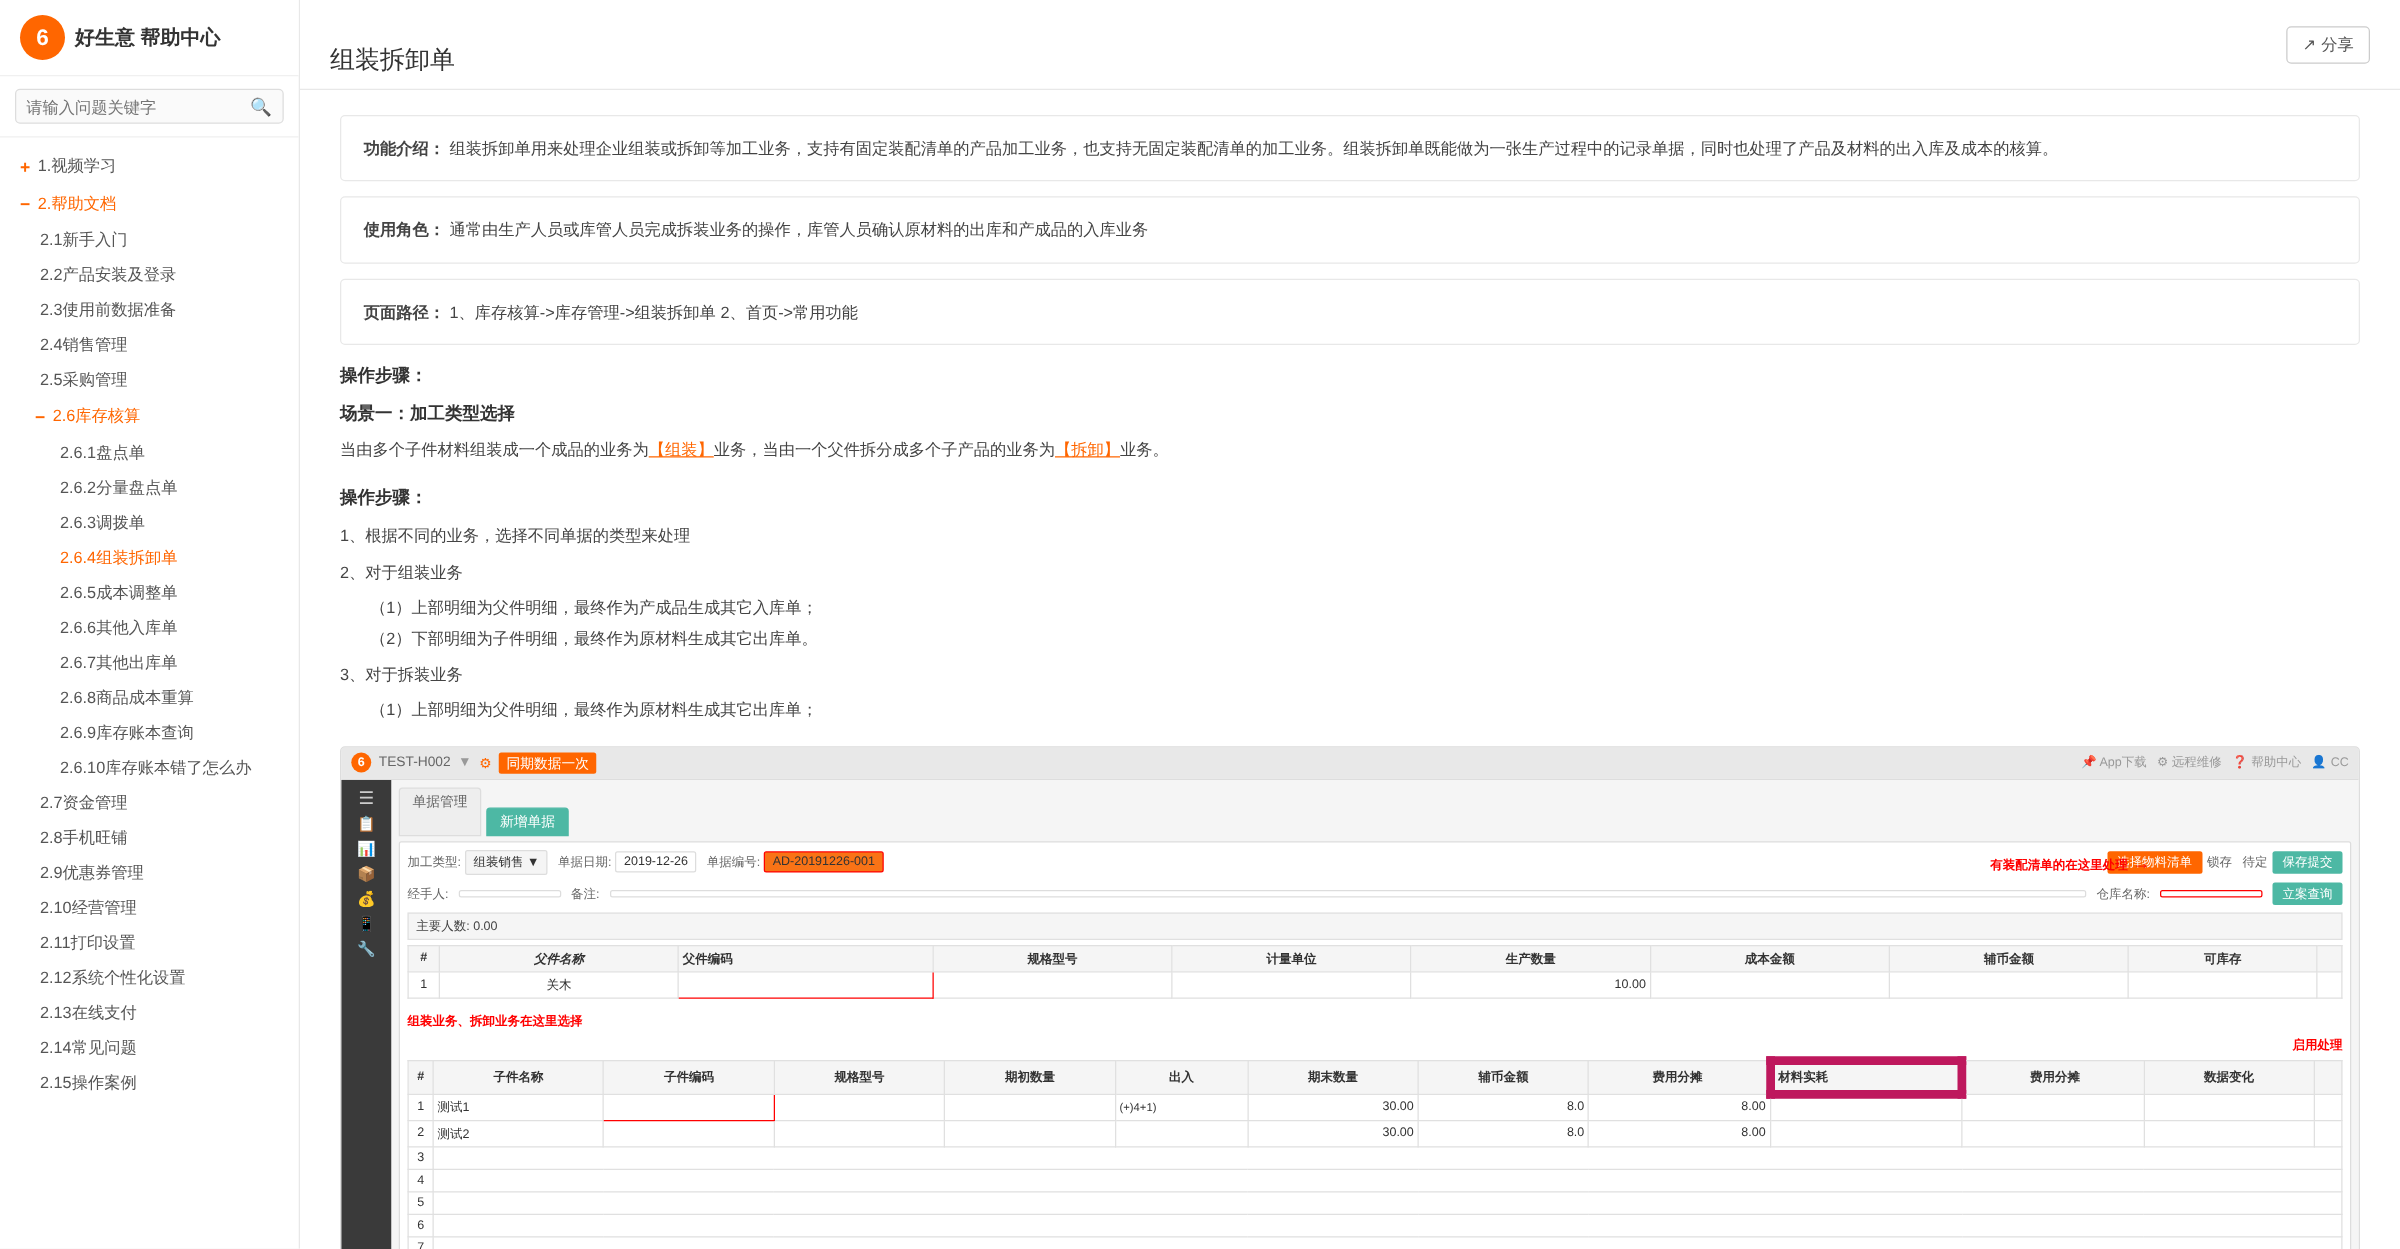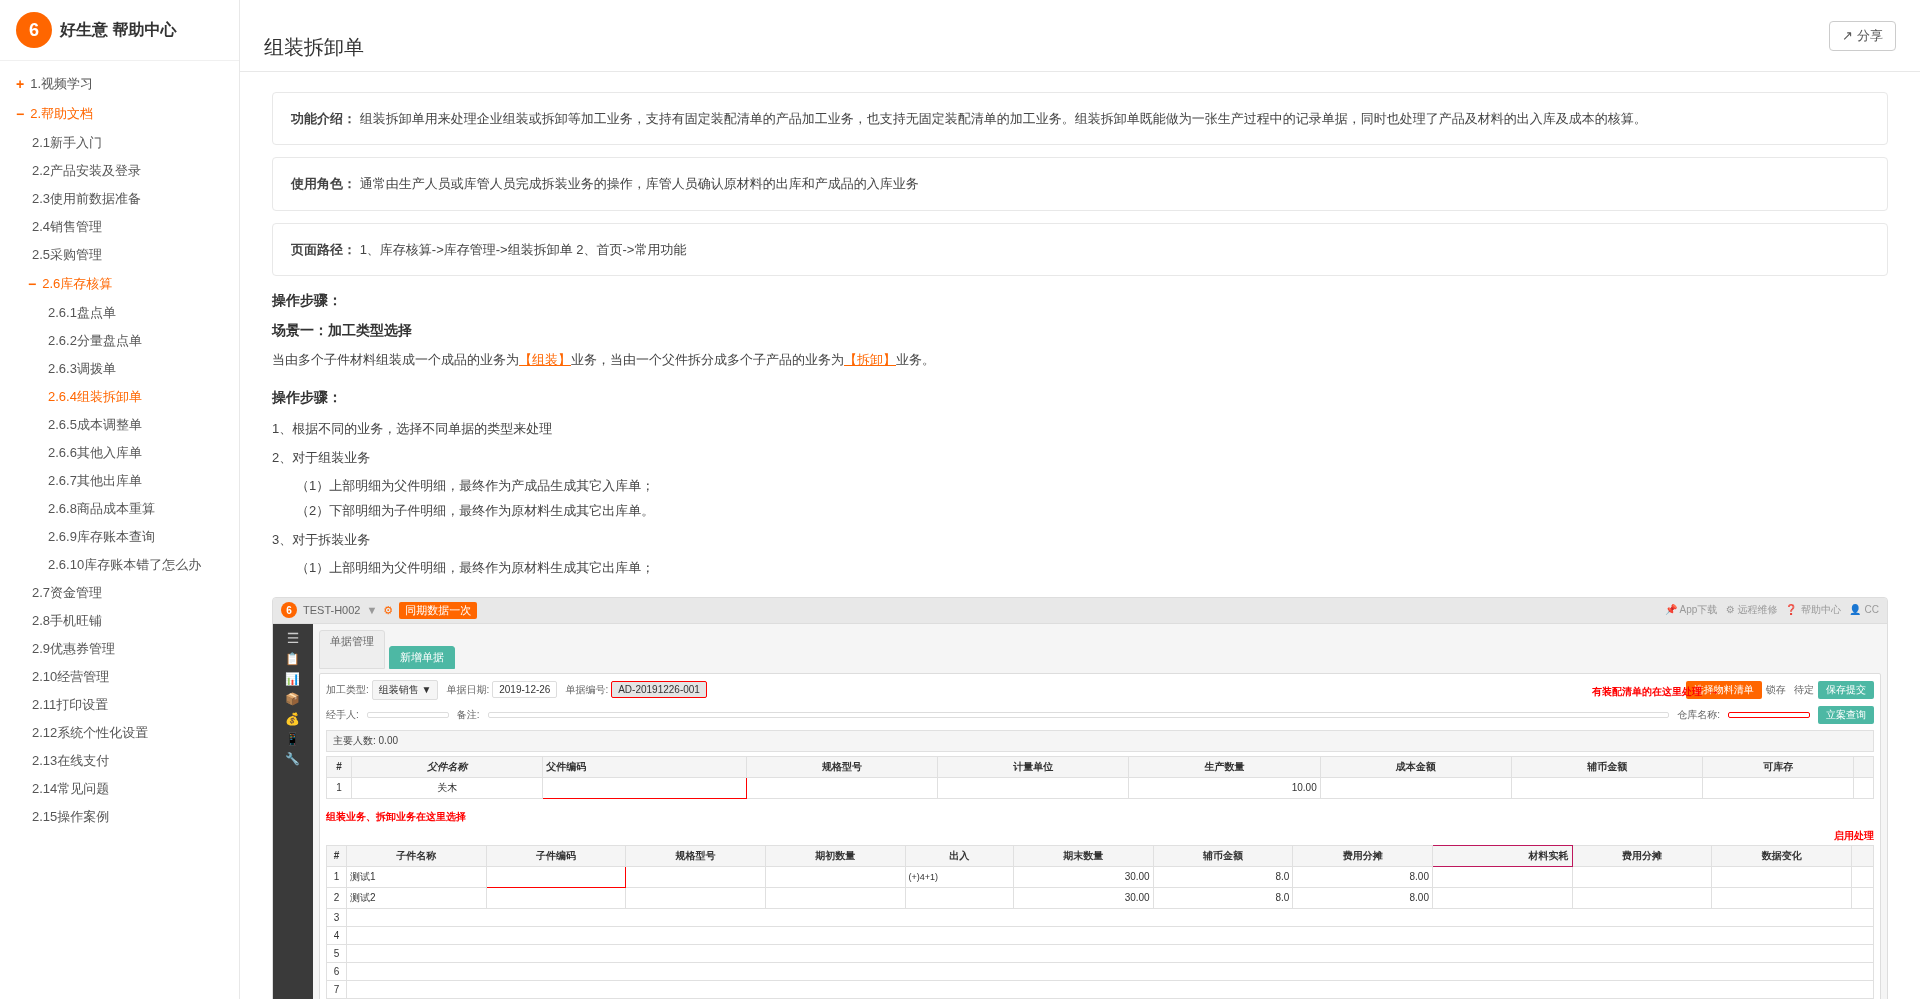--- a/index.html
+++ b/index.html
@@ -230,20 +230,26 @@
 <body>
 
 <div id="sidebar">
   <div id="logo-area">
     <div id="logo-icon">
       <span>6</span>
     </div>
     <span id="logo-text">好生意 帮助中心</span>
   </div>
 
+  <div id="search-area">
+    <div id="search-box">
+      <input id="search-input" type="text" style="border: none; outline: none; background: transparent; flex: 1 1 0%; font-size: 13px; color: rgb(153, 153, 153);" placeholder="请输入问题关键字">
+      <span id="search-icon-btn" style="color:#999;cursor:pointer;">🔍</span>
+    </div>
+  </div>
 
   <div id="nav-tree">
 
     <div class="nav-category">
       <span class="plus-icon">+</span>
       <span>1.视频学习</span>
     </div>
 
     <div class="nav-category active-cat">
       <span class="minus-icon">−</span>
@@ -415,21 +421,21 @@
               <div style="display:flex;align-items:center;gap:3px;">
                 <span style="font-size:10px;color:#666;">加工类型:</span>
                 <span style="background:#f5f5f5;border:1px solid #ddd;padding:2px 6px;font-size:10px;border-radius:2px;">组装销售 ▼</span>
               </div>
               <div style="display:flex;align-items:center;gap:3px;">
                 <span style="font-size:10px;color:#666;">单据日期:</span>
                 <span style="background:#fff;border:1px solid #ddd;padding:2px 6px;font-size:10px;border-radius:2px;">2019-12-26</span>
               </div>
               <div style="display:flex;align-items:center;gap:3px;">
                 <span style="font-size:10px;color:#666;">单据编号:</span>
-                <span style="background:#e5e5e5;border:1px solid red;padding:2px 6px;font-size:10px;border-radius:2px;">AD-20191226-001</span>
+                <span style="background:#f97316;border:1px solid red;padding:2px 6px;font-size:10px;border-radius:2px;">AD-20191226-001</span>
               </div>
               <div style="flex:1;text-align:right;display:flex;align-items:center;justify-content:flex-end;gap:4px;">
                 <span style="background:#f60;color:#fff;padding:2px 8px;font-size:10px;border-radius:2px;">选择物料清单</span>
                 <span style="font-size:10px;color:#666;">锁存 &nbsp; 待定</span>
                 <span style="background:#4db8a4;color:#fff;padding:2px 8px;font-size:10px;border-radius:2px;">保存提交</span>
               </div>
             </div>
 
             <div style="display:flex;align-items:center;gap:8px;margin-bottom:6px;">
               <span style="font-size:10px;color:#666;">经手人:</span>
@@ -494,21 +500,21 @@
                 <tr style="background:#f5f5f5;">
                   <th style="border:1px solid #e0e0e0;padding:3px;text-align:center;width:20px;">#</th>
                   <th style="border:1px solid #e0e0e0;padding:3px;text-align:center;font-family:Liberation Serif, serif;">子件名称</th>
                   <th style="border:1px solid #e0e0e0;padding:3px;text-align:center;">子件编码</th>
                   <th style="border:1px solid #e0e0e0;padding:3px;text-align:center;">规格型号</th>
                   <th style="border:1px solid #e0e0e0;padding:3px;text-align:center;">期初数量</th>
                   <th style="border:1px solid #e0e0e0;padding:3px;text-align:center;">出入</th>
                   <th style="border:1px solid #e0e0e0;padding:3px;text-align:center;">期末数量</th>
                   <th style="border:1px solid #e0e0e0;padding:3px;text-align:center;">辅币金额</th>
                   <th style="border:1px solid #e0e0e0;padding:3px;text-align:center;">费用分摊</th>
-                  <th style="border:1px solid #be185d;padding:3px;text-align:right;">材料实耗</th>
+                  <th style="border:7px solid #be185d;padding:3px;text-align:left;">材料实耗</th>
                   <th style="border:1px solid #e0e0e0;padding:3px;text-align:center;">费用分摊</th>
                   <th style="border:1px solid #e0e0e0;padding:3px;text-align:center;">数据变化</th>
                   <th style="border:1px solid #e0e0e0;padding:3px;text-align:center;width:22px;"></th>
                 </tr>
               </thead>
               <tbody>
                 <tr>
                   <td style="border:1px solid #e0e0e0;padding:3px;text-align:center;">1</td>
                   <td style="border:1px solid #e0e0e0;padding:3px;">测试1</td>
                   <td style="border:1px solid red;padding:3px;min-width:40px;"></td>

